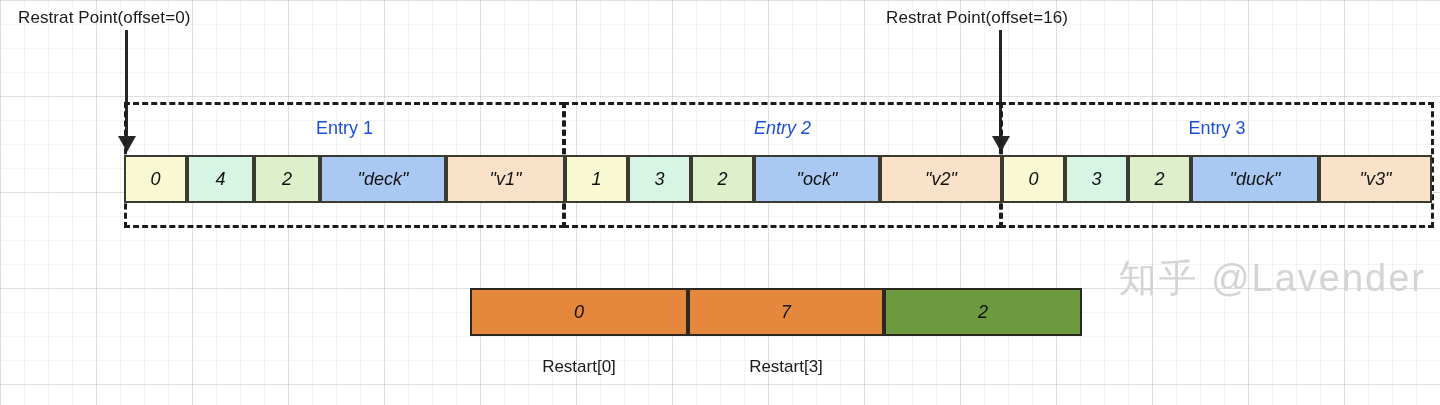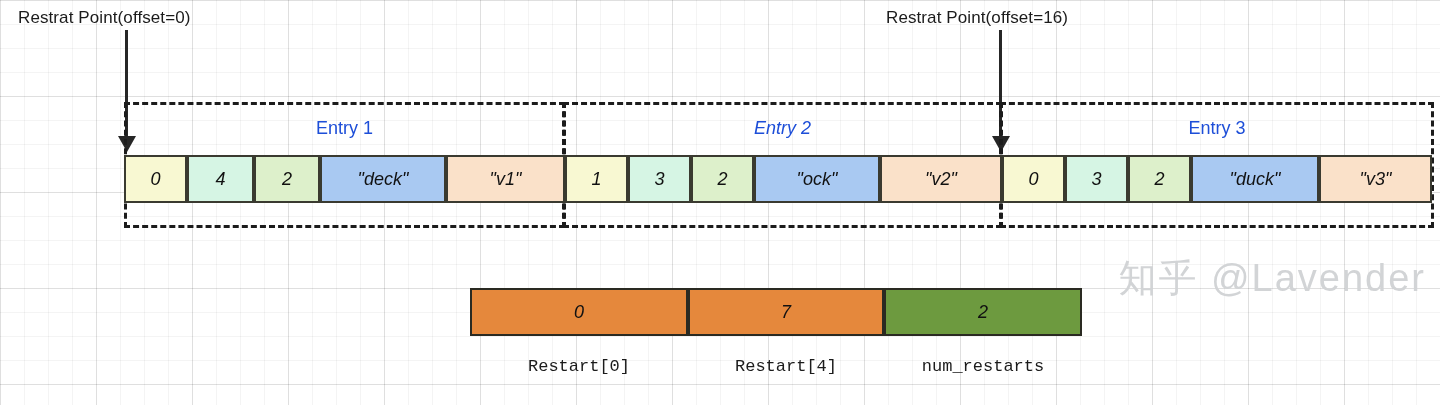--- a/index.html
+++ b/index.html
@@ -100,21 +100,20 @@
   }
   .rcell.orange { background: #e5883c; }
   .rcell.green  { background: #6d9a3f; }
 
   .rlabel {
     position: absolute;
     text-align: center;
     font-size: 17px;
     color: #1b1b1b;
     white-space: nowrap;
-    font-family: Liberation Mono, monospace;
   }
 
   
   .watermark {
     position: absolute;
     right: 14px;
     bottom: 38px;
     font-size: 38px;
     color: #d2d4d6;
     letter-spacing: 2px;
@@ -160,18 +159,17 @@
   <div class="cell klen" style="left:1065px; top:155px; width:63px;">3</div>
   <div class="cell vlen" style="left:1128px; top:155px; width:63px;">2</div>
   <div class="cell key" style="left:1191px; top:155px; width:128px;">"duck"</div>
   <div class="cell value" style="left:1319px; top:155px; width:113px;">"v3"</div>
 
   <div class="rcell orange" style="left:470px; top:288px; width:218px;">0</div>
   <div class="rcell orange" style="left:688px; top:288px; width:196px;">7</div>
   <div class="rcell green" style="left:884px; top:288px; width:198px;">2</div>
 
   <div class="rlabel" style="left:470px; top:357px; width:218px;">Restart[0]</div>
-  <div class="rlabel" style="left:688px; top:357px; width:196px;">Restart[4]</div>
-  <div class="rlabel" style="left:884px; top:357px; width:198px;">num_restarts</div>
+  <div class="rlabel" style="left:688px; top:357px; width:196px;">Restart[3]</div>
 
   <div class="watermark">知乎 @Lavender</div>
 
 </div>
 
 </body></html>

